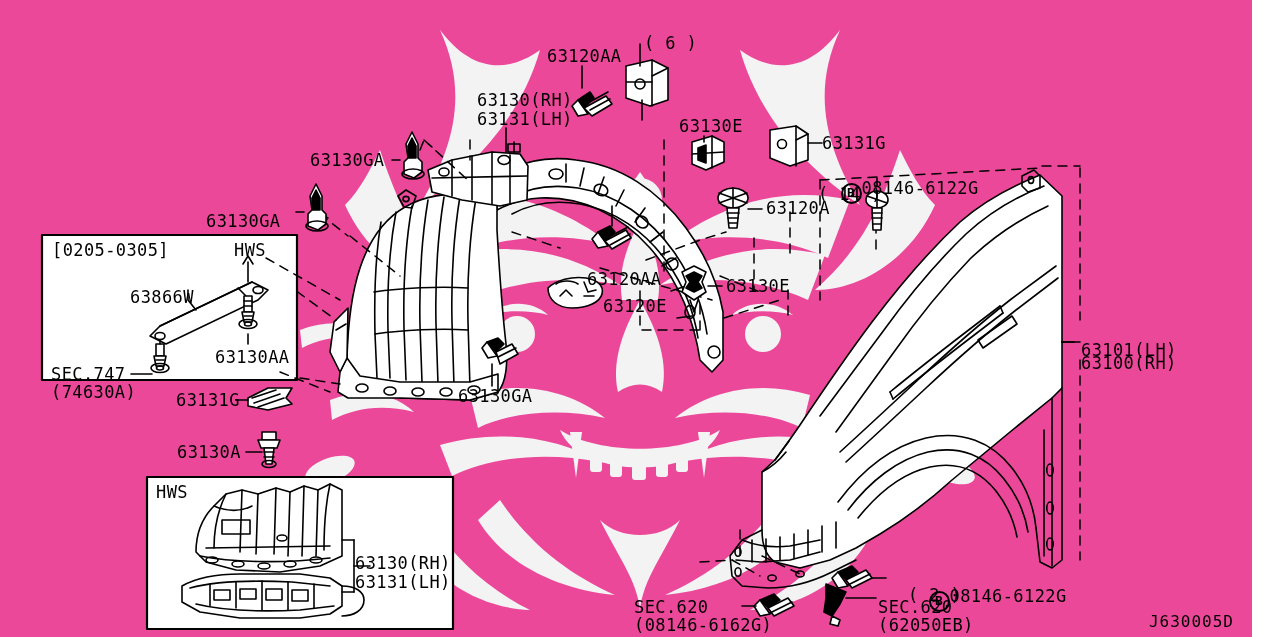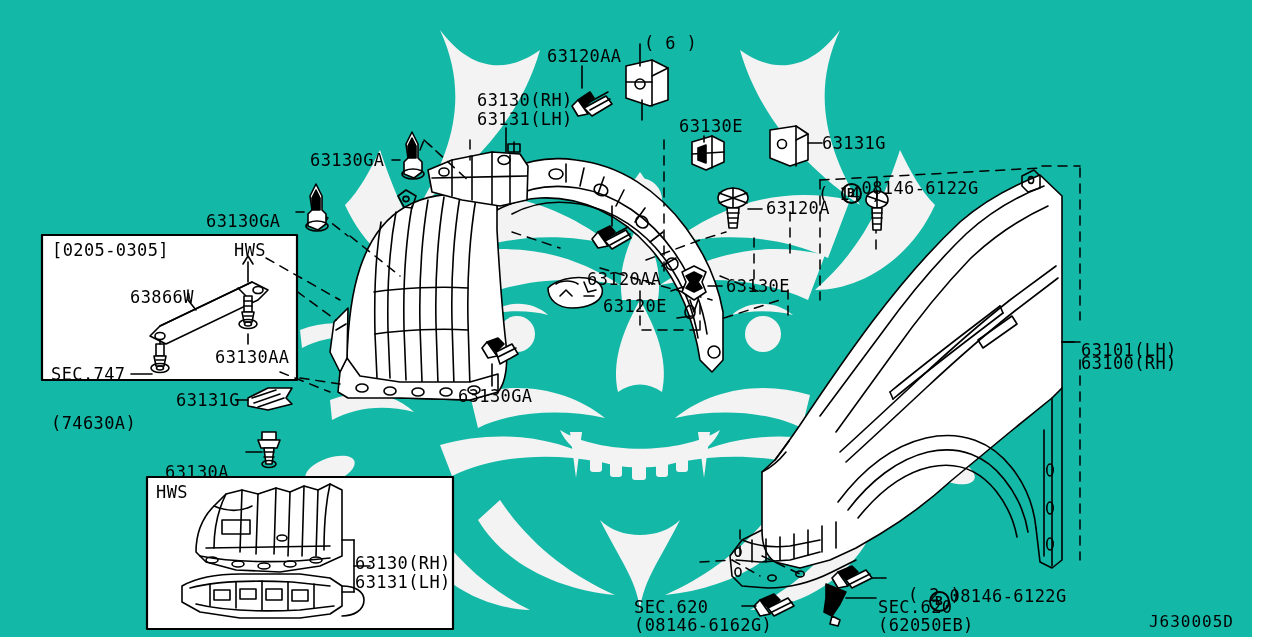--- a/index.html
+++ b/index.html
@@ -1,18 +1,18 @@
 <!DOCTYPE html>
 <html><head>
 <meta charset="utf-8">
 <title>Parts Diagram</title>
 <style>
   html,body{margin:0;padding:0;background:#ffffff;}
   body{font-family:"DejaVu Sans Mono","Liberation Mono",monospace;}
-  #stage{position:relative;width:1252px;height:637px;background:#14b8a6;overflow:hidden;}
+  #stage{position:relative;width:1252px;height:637px;background:#ec4899;overflow:hidden;}
   #wm{position:absolute;left:0;top:0;width:1280px;height:637px;z-index:0;pointer-events:none;}
   #art{position:absolute;left:0;top:0;width:1280px;height:637px;z-index:1;}
   .lbl{position:absolute;z-index:3;font-family:"DejaVu Sans Mono","Liberation Mono",monospace;
        color:#000;white-space:pre;letter-spacing:0.4px;font-size:17px;line-height:19px;}
   .lbl.two{line-height:20px;}
   .diagid{position:absolute;z-index:3;right:18px;bottom:6px;font-size:16px;letter-spacing:1px;color:#000;
           font-family:"DejaVu Sans Mono","Liberation Mono",monospace;}
   .cir{display:inline-block;width:17px;height:17px;border:2px solid #000;border-radius:50%;
        text-align:center;line-height:16px;font-size:13px;font-weight:bold;vertical-align:-3px;
        font-family:"DejaVu Sans Mono","Liberation Mono",monospace;}
@@ -515,42 +515,42 @@
   <div class="lbl" style="left:310px;top:151px;">63130GA</div>
   <div class="lbl" style="left:206px;top:212px;">63130GA</div>
 
   <div class="lbl" style="left:587px;top:270px;">63120AA</div>
   <div class="lbl" style="left:603px;top:297px;">63120E</div>
   <div class="lbl" style="left:726px;top:277px;">63130E</div>
 
   <div class="lbl" style="left:458px;top:387px;">63130GA</div>
 
   <div class="lbl" style="left:176px;top:391px;">63131G</div>
-  <div class="lbl" style="left:165px;top:443px;margin-top:20px;">63130A</div>
+  <div class="lbl" style="left:177px;top:443px;">63130A</div>
 
   <div class="lbl two" style="left:1081px;top:321px;margin-top:32px;">63100(RH)</div>
   <div class="lbl two" style="left:1081px;top:340px;">63101(LH)</div>
 
   <div class="lbl" style="left:886px;top:568px;">
     <span class="cir">B</span><span>08146-6122G</span>
   </div>
   <div class="lbl" style="left:908px;top:586px;">( 2 )</div>
 
   <div class="lbl" style="left:634px;top:598px;">SEC.620</div>
   <div class="lbl" style="left:634px;top:616px;">(08146-6162G)</div>
 
   <div class="lbl" style="left:878px;top:598px;">SEC.620</div>
   <div class="lbl" style="left:878px;top:616px;">(62050EB)</div>
 
   <div class="lbl" style="left:52px;top:241px;">[0205-0305]</div>
   <div class="lbl" style="left:234px;top:241px;">HWS</div>
   <div class="lbl" style="left:130px;top:288px;">63866W</div>
   <div class="lbl" style="left:215px;top:348px;">63130AA</div>
   <div class="lbl" style="left:51px;top:365px;">SEC.747</div>
-  <div class="lbl" style="left:51px;top:383px;margin-top:31px;">(74630A)</div>
+  <div class="lbl" style="left:51px;top:383px;">(74630A)</div>
 
   <div class="lbl" style="left:156px;top:483px;">HWS</div>
   <div class="lbl two" style="left:355px;top:553px;">63130(RH)</div>
   <div class="lbl two" style="left:355px;top:572px;">63131(LH)</div>
 
   <div class="diagid">J630005D</div>
 
 </div>
 
 </body></html>

